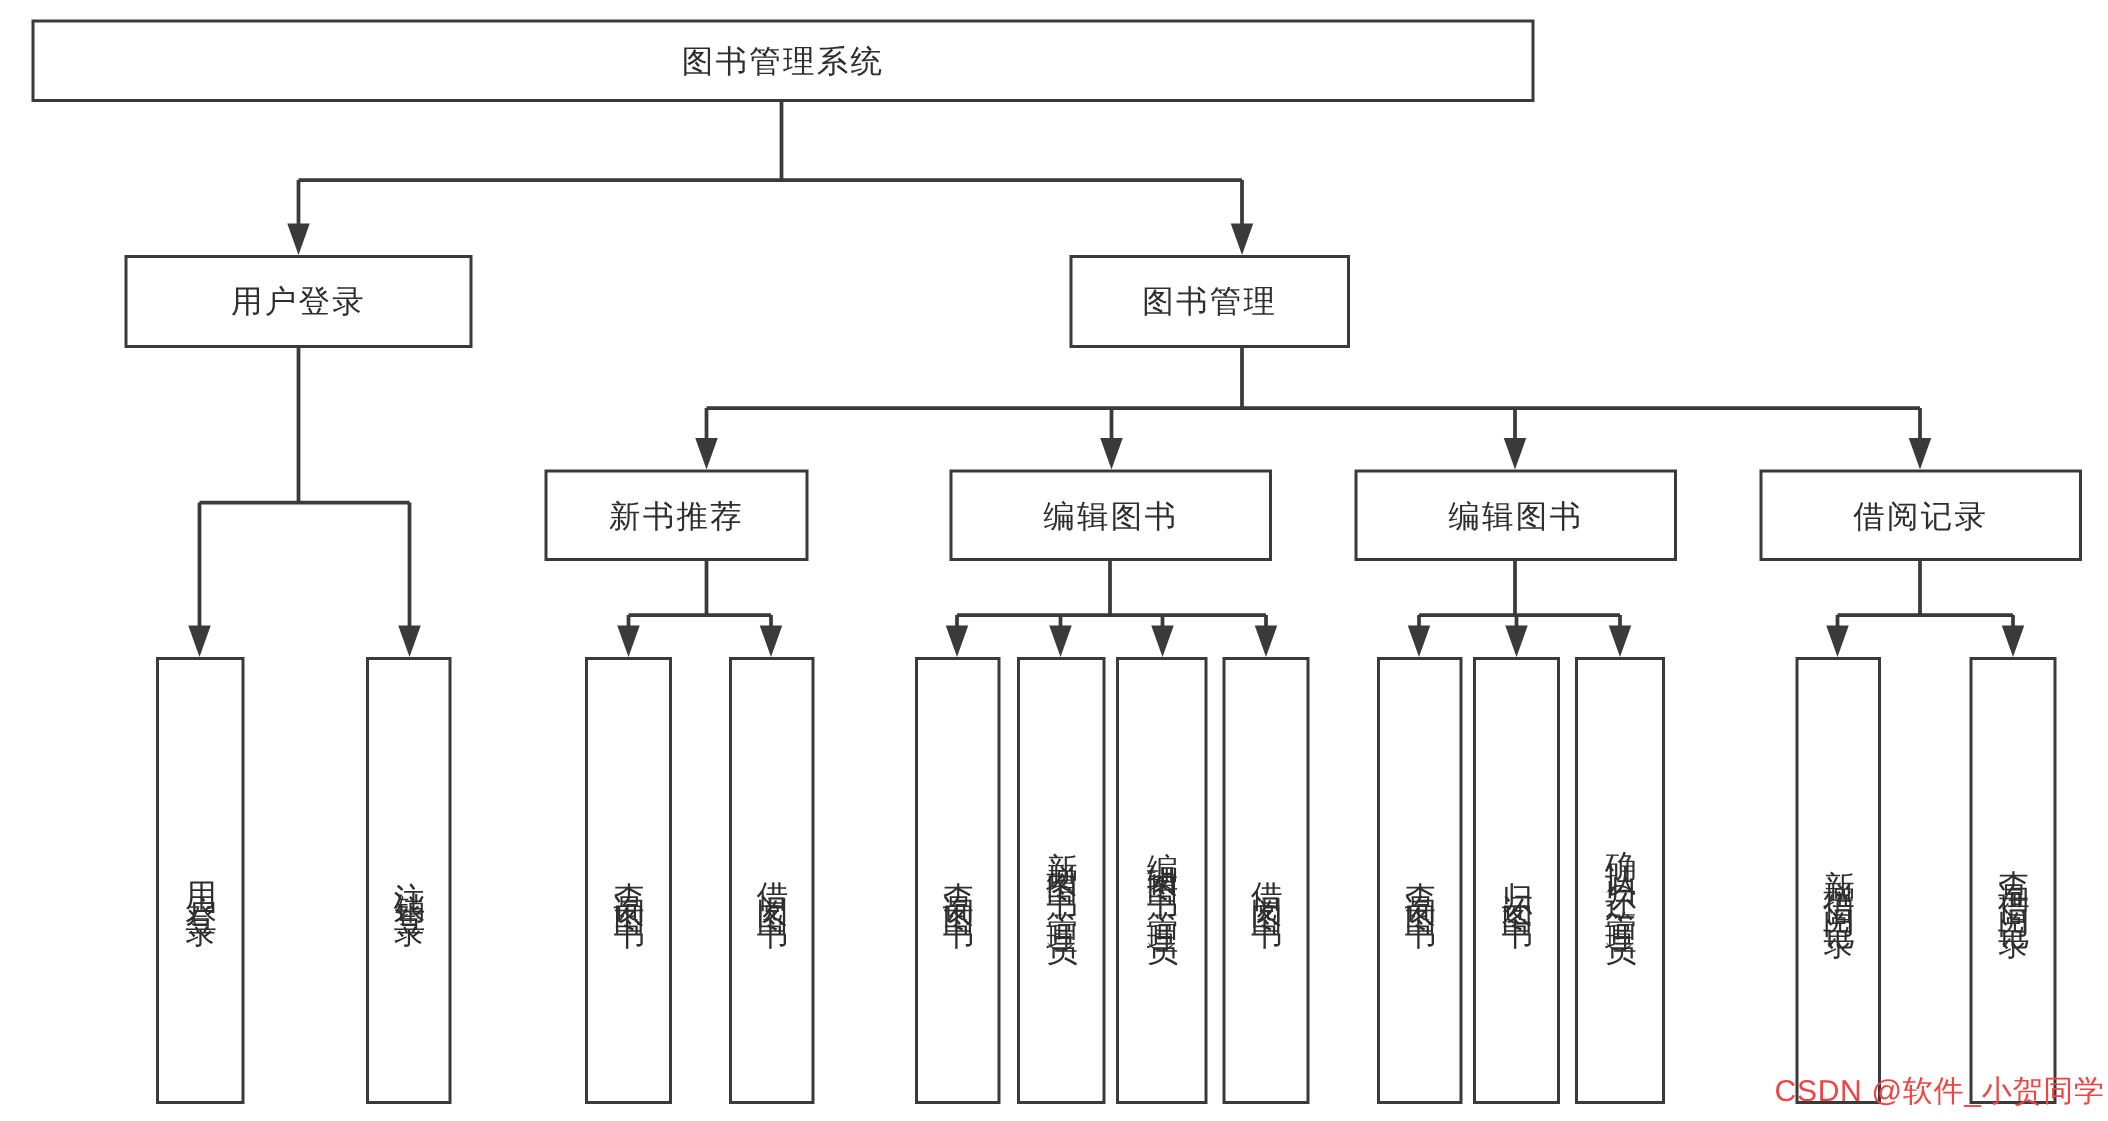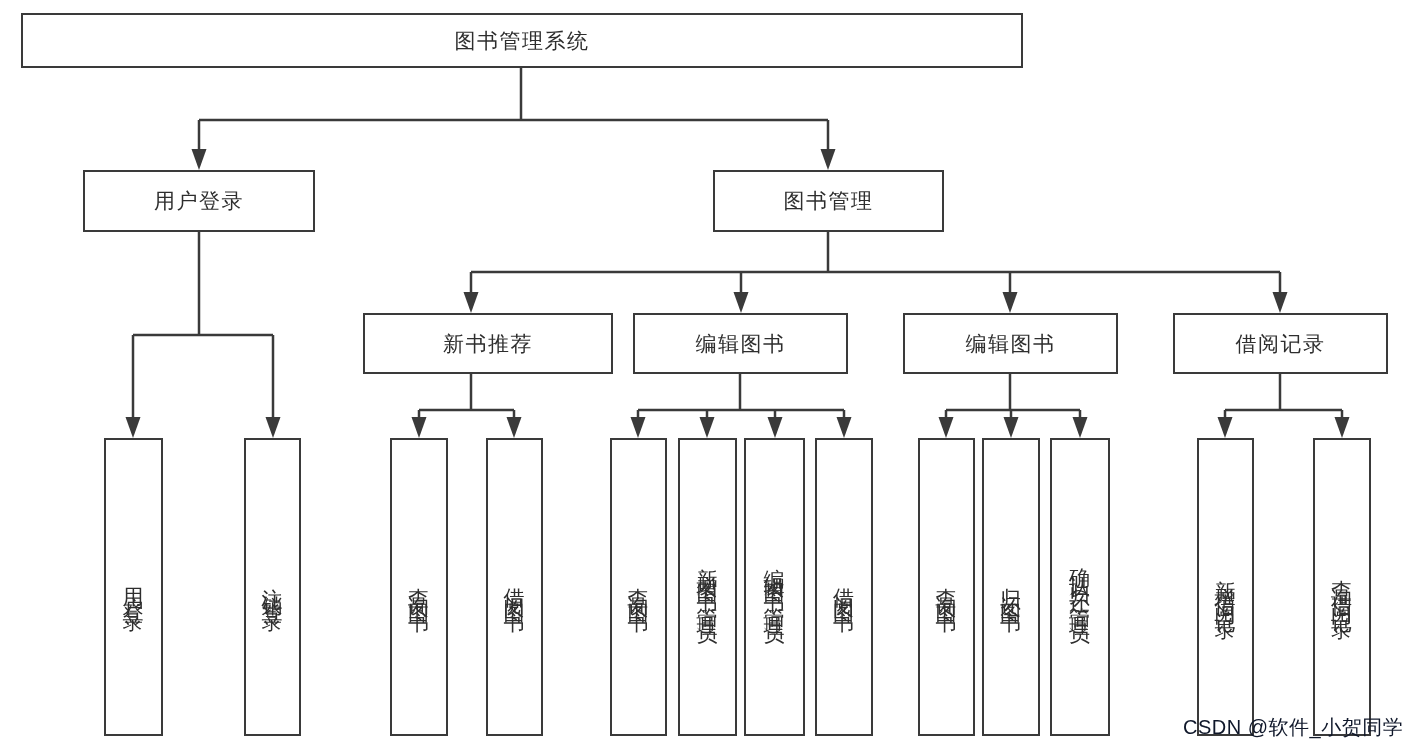--- a/index.html
+++ b/index.html
@@ -31,21 +31,21 @@
     text-orientation:mixed;
     font-size:21px;
     line-height:1;
     letter-spacing:8px;
     white-space:nowrap;
   }
   .watermark {
     position:absolute;
     left:1183px; top:714px;
     font-size:20px;
-    color:#0f172a;
+    color:#ef4444;
     letter-spacing:0.5px;
     white-space:nowrap;
     z-index:5;
   }
 </style>
 </head>
 <body>
 
 <div id="canvas">
 
@@ -115,25 +115,25 @@
     </g>
   </svg>
 
   <div class="node" style="left:21px;top:13px;width:1002px;height:55px">
     <span class="hlabel">图书管理系统</span>
   </div>
 
   <div class="node" style="left:83px;top:170px;width:232px;height:62px">
     <span class="hlabel">用户登录</span>
   </div>
-  <div class="node" style="left:713px;top:170px;width:231px;height:62px">
+  <div class="node" style="left:713px;top:170px;width:187px;height:62px">
     <span class="hlabel">图书管理</span>
   </div>
 
-  <div class="node" style="left:363px;top:313px;width:250px;height:61px">
+  <div class="node" style="left:363px;top:313px;width:176px;height:61px">
     <span class="hlabel">新书推荐</span>
   </div>
   <div class="node" style="left:633px;top:313px;width:215px;height:61px">
     <span class="hlabel">编辑图书</span>
   </div>
   <div class="node" style="left:903px;top:313px;width:215px;height:61px">
     <span class="hlabel">编辑图书</span>
   </div>
   <div class="node" style="left:1173px;top:313px;width:215px;height:61px">
     <span class="hlabel">借阅记录</span>

